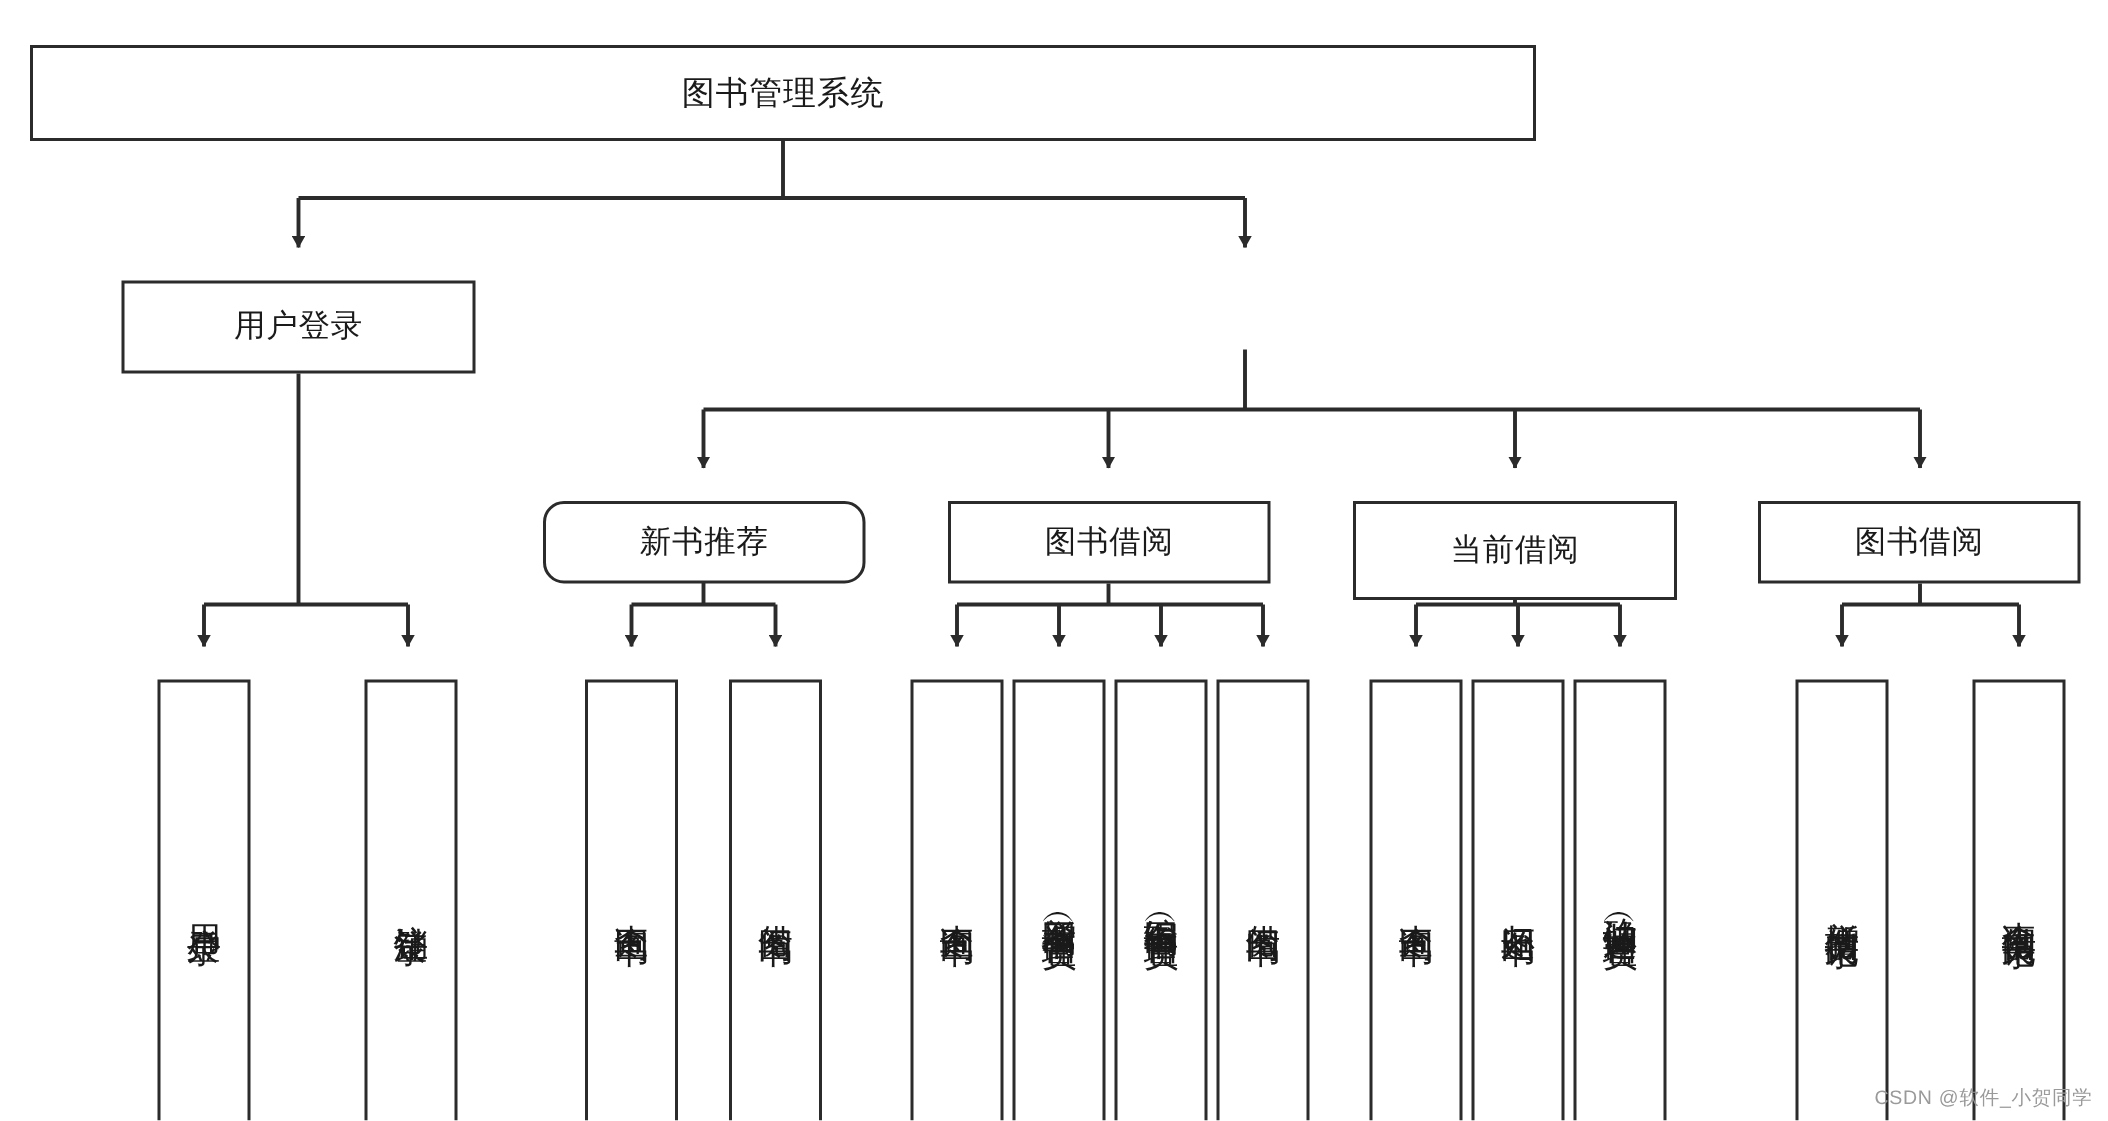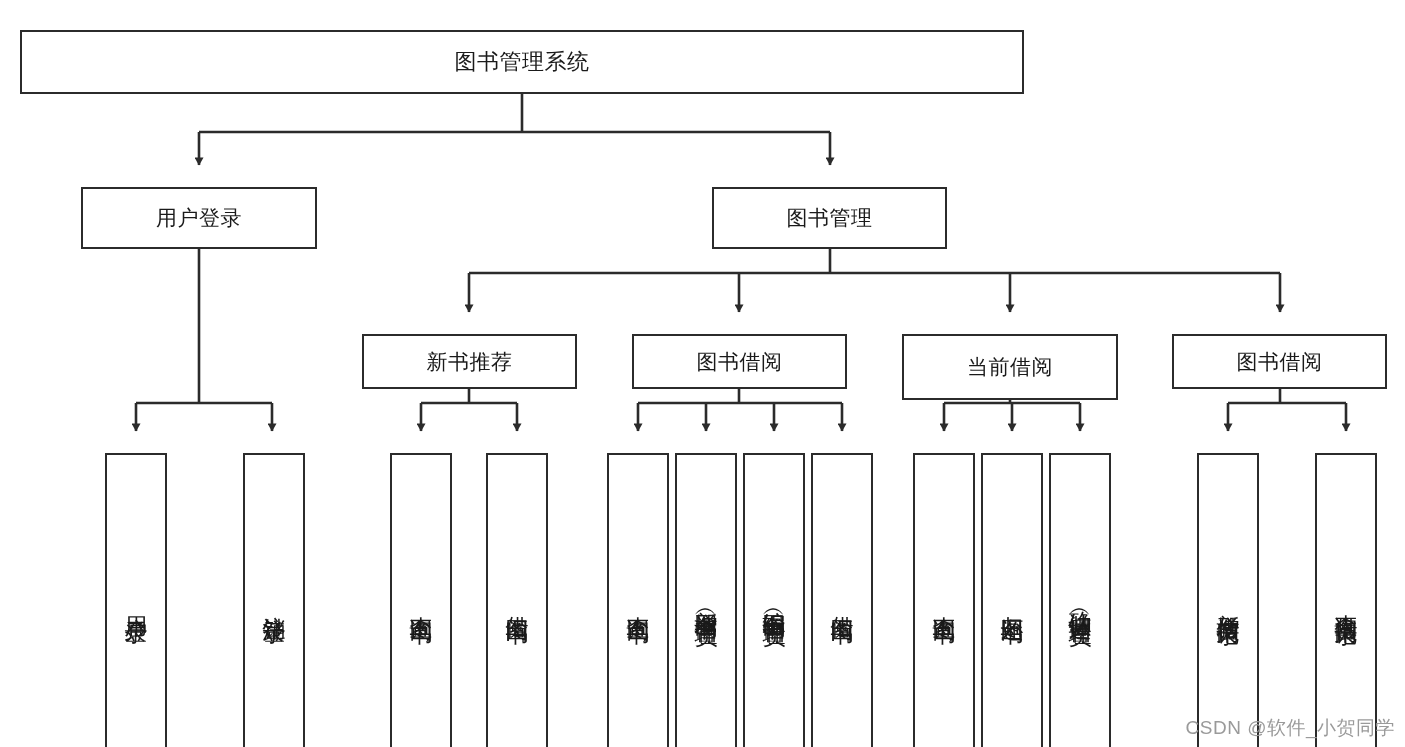--- a/index.html
+++ b/index.html
@@ -60,21 +60,21 @@
   }
   .node.vert .vlabel {
     writing-mode: vertical-rl;
     text-orientation: upright;
     display: block;
   }
   #watermark {
     position: absolute;
     right: 10px;
     bottom: 6px;
-    font-size: 19px;
+    font-size: 13px;
     color: #9a9a9a;
     white-space: nowrap;
     letter-spacing: 0.5px;
   }
 </style>
 </head>
 <body>
 
 <div id="diagram-root">
 
@@ -128,25 +128,22 @@
     </g>
   </svg>
 
   <div class="node horiz root" style="left:20px; top:14px; width:1004px; height:64px;">
     <span>图书管理系统</span>
   </div>
 
   <div class="node horiz" style="left:81px; top:171px; width:236px; height:62px;">
     <span>用户登录</span>
   </div>
-  <div class="node horiz" style="left:712px; top:171px; width:235px; height:62px;">
-    <span>图书管理</span>
-  </div>
-
-  <div class="node horiz" style="left:362px; top:318px; width:215px; height:55px;">
+
+  <div class="node horiz" style="left:362px; top:318px; width:215px; height:55px;border-radius:14px;">
     <span>新书推荐</span>
   </div>
   <div class="node horiz" style="left:632px; top:318px; width:215px; height:55px;">
     <span>图书借阅</span>
   </div>
   <div class="node horiz" style="left:902px; top:318px; width:216px; height:66px;">
     <span>当前借阅</span>
   </div>
   <div class="node horiz" style="left:1172px; top:318px; width:215px; height:55px;">
     <span>图书借阅</span>

